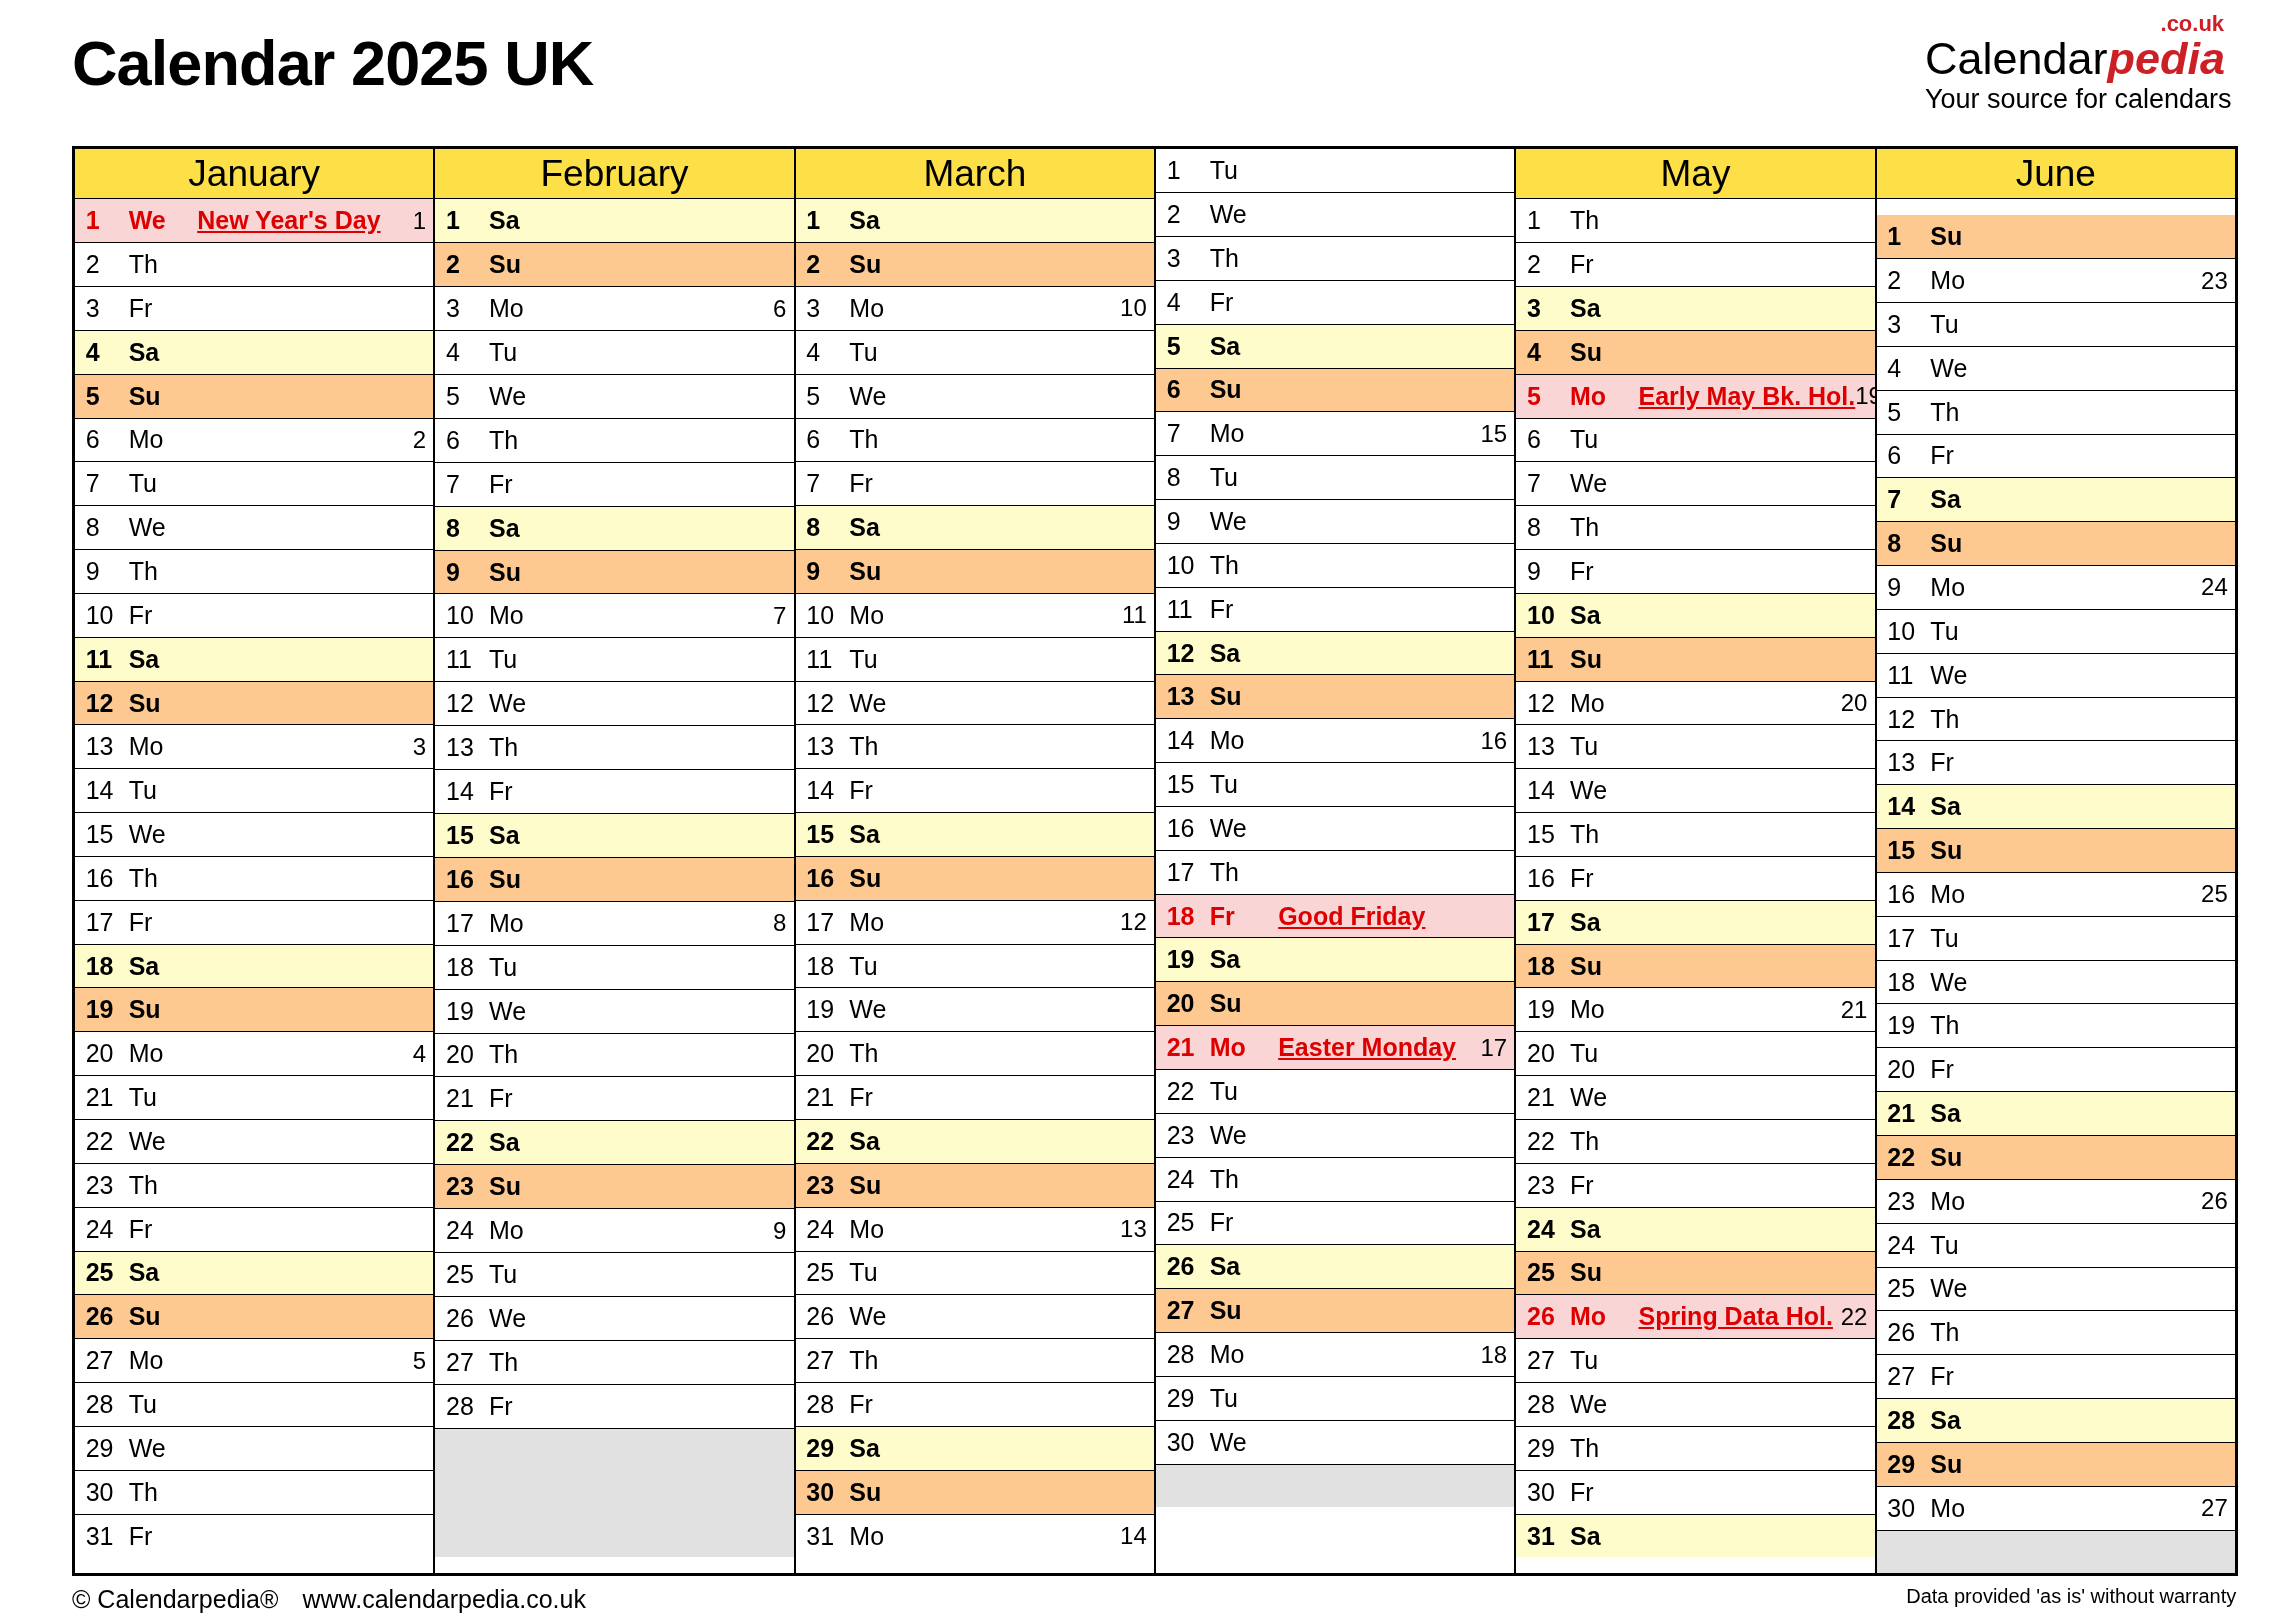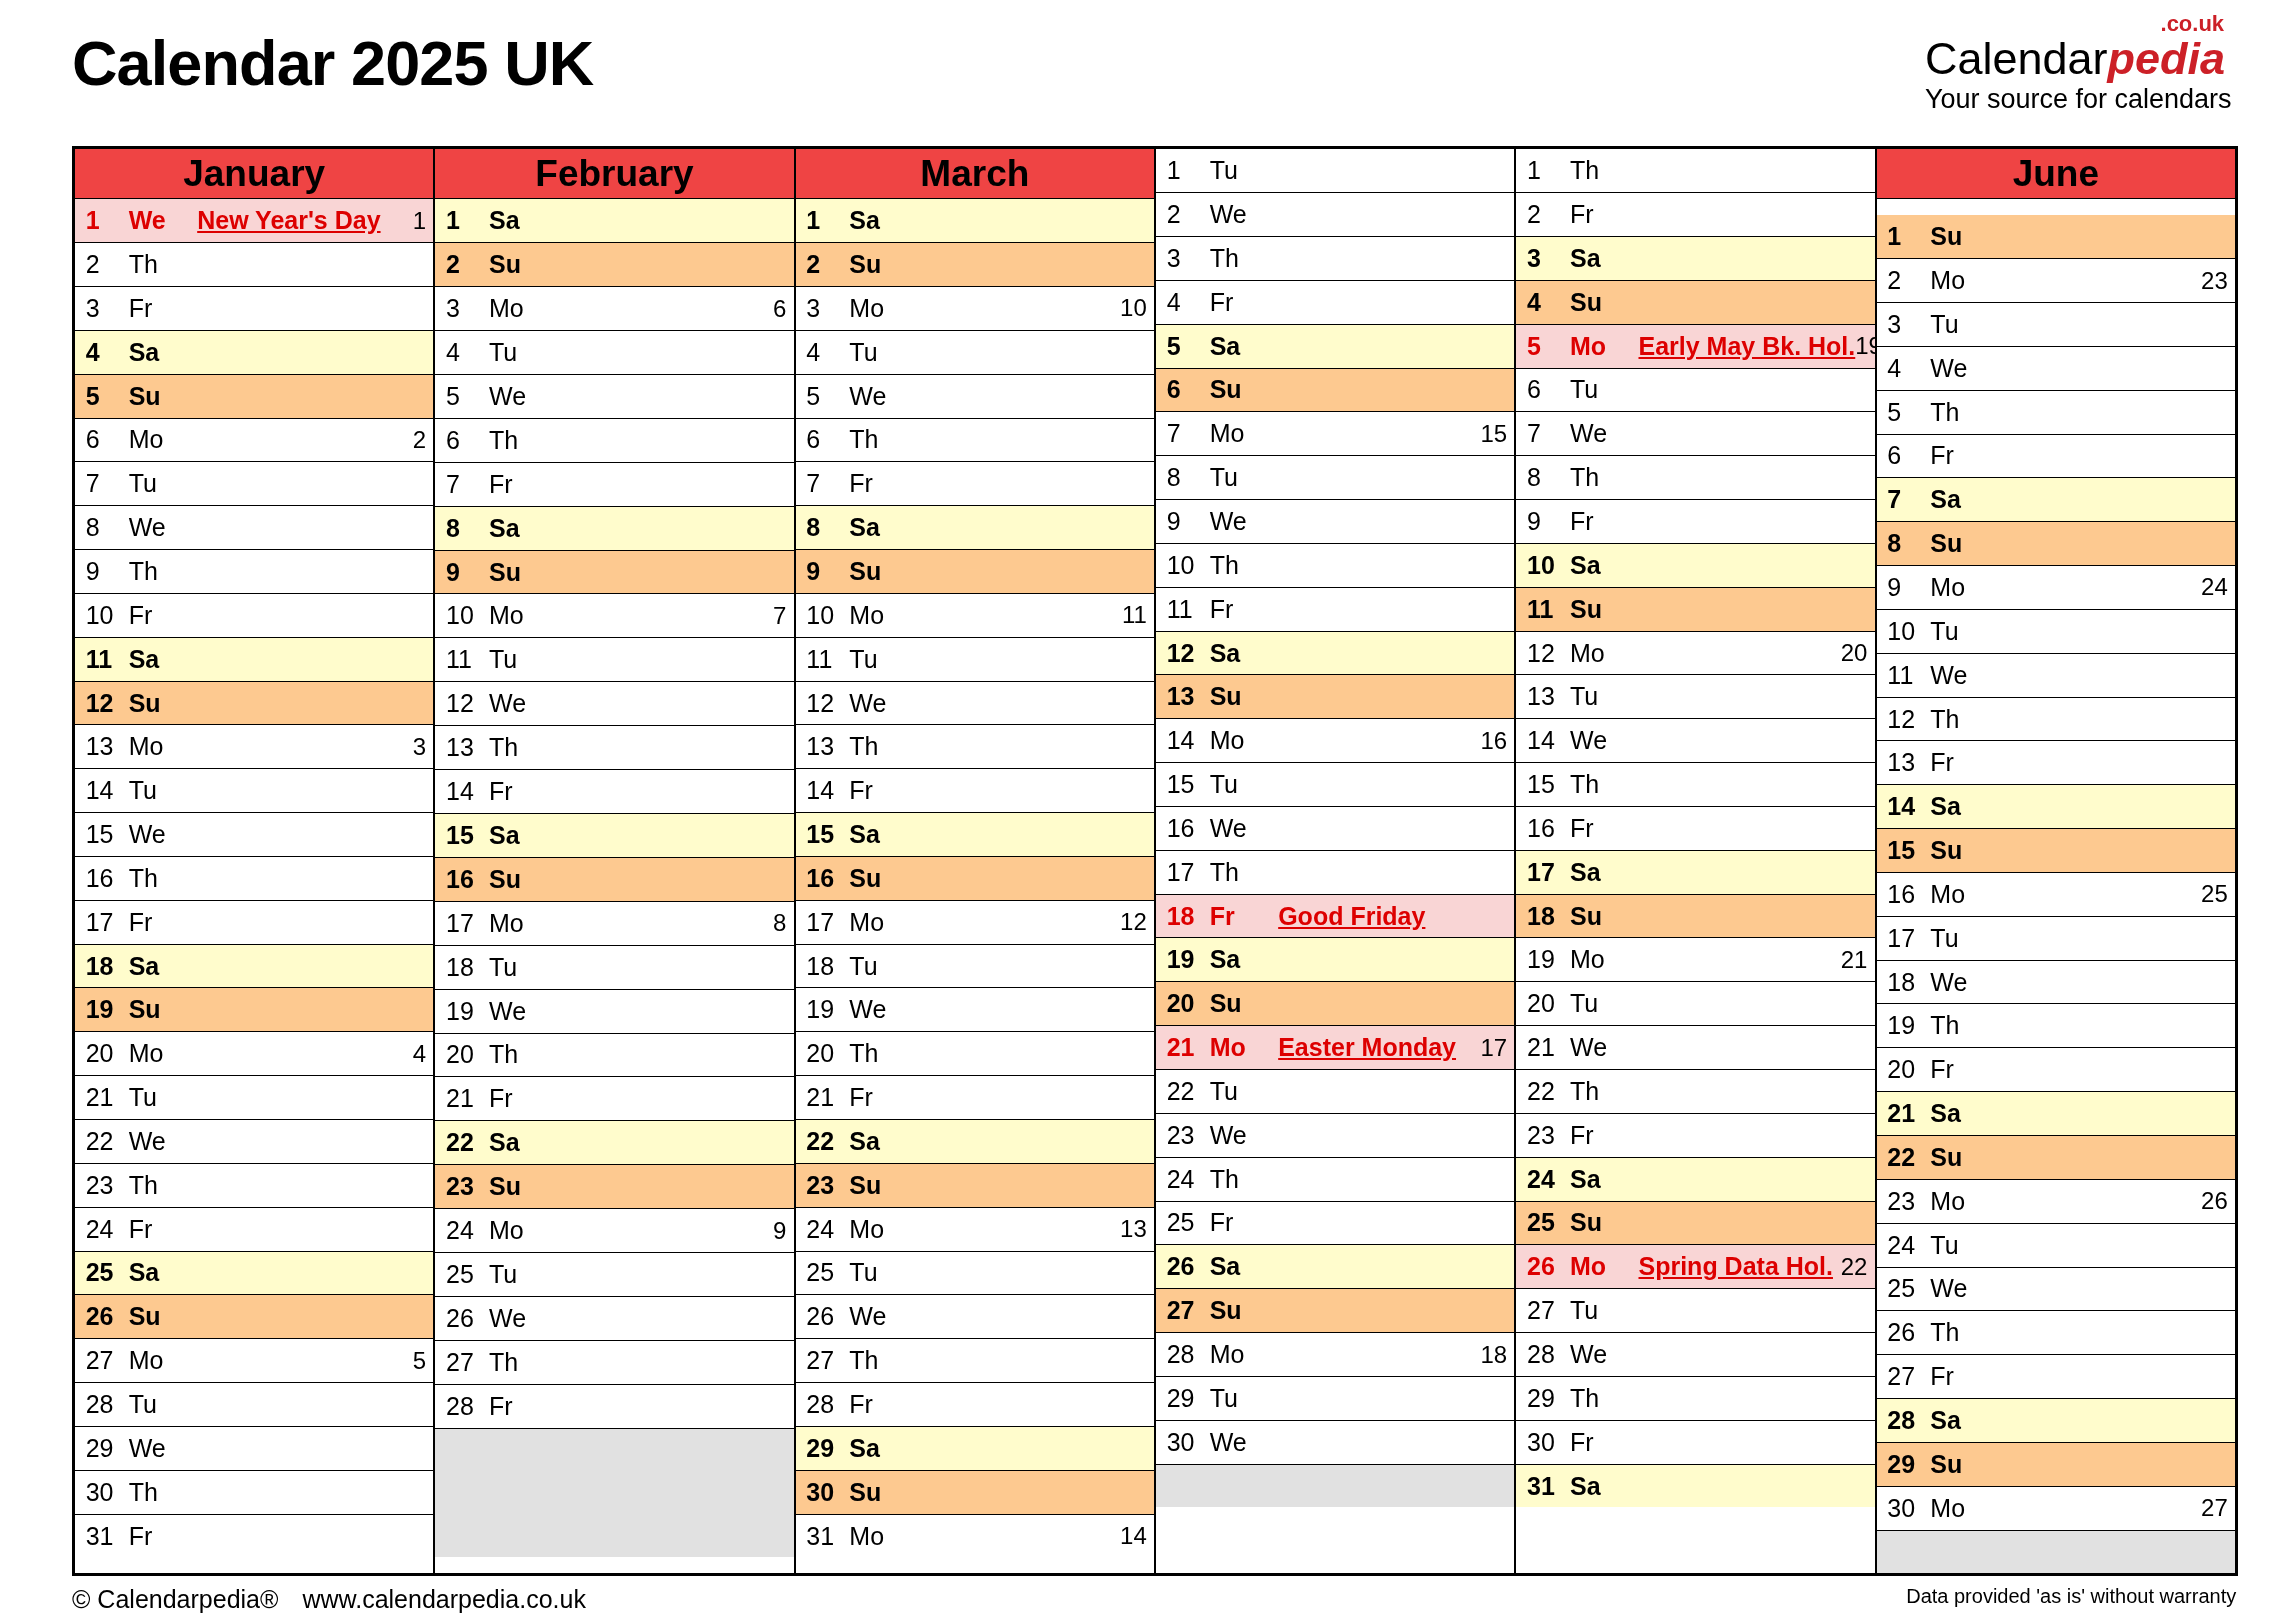--- a/index.html
+++ b/index.html
@@ -29,23 +29,23 @@
     margin-top: 14.3px;
     width: 2166px;
     border: 3.6px solid #000;
     display: flex;
   }
   .month-col { flex: 1 1 0; display: flex; flex-direction: column; border-right: 2.7px solid #000; min-width: 0; }
   .month-col:last-child { border-right: none; gap: 16px; }
   .month-header {
     height: 50px; flex: 0 0 50px;
     display: flex; align-items: center; justify-content: center;
-    font-size: 37px; font-weight: bold;
+    font-size: 37px; font-weight: normal;
     border-bottom: 1.8px solid #000;
-    background: #ef4444;
+    background: #fde047;
   }
   .rows { height: 1358px; display: flex; flex-direction: column; }
   .day-row {
     flex: 1 1 0;
     display: flex; align-items: center;
     border-top: 1.8px solid #000;
     padding: 0 7.2px 0 10.7px;
     font-size: 25px;
     background: #fff;
     overflow: hidden; white-space: nowrap;
@@ -596,20 +596,21 @@
             <span class="dwd">Tu</span>
           </div>
           <div class="day-row">
             <span class="dnum">30</span>
             <span class="dwd">We</span>
           </div>
           <div class="filler" style="flex: 1 1 0px;"></div>
         </div>
       </div>
       <div class="month-col">
+        <div class="month-header">May</div>
         <div class="rows">
           <div class="day-row">
             <span class="dnum">1</span>
             <span class="dwd">Th</span>
           </div>
           <div class="day-row">
             <span class="dnum">2</span>
             <span class="dwd">Fr</span>
           </div>
           <div class="day-row sat">

